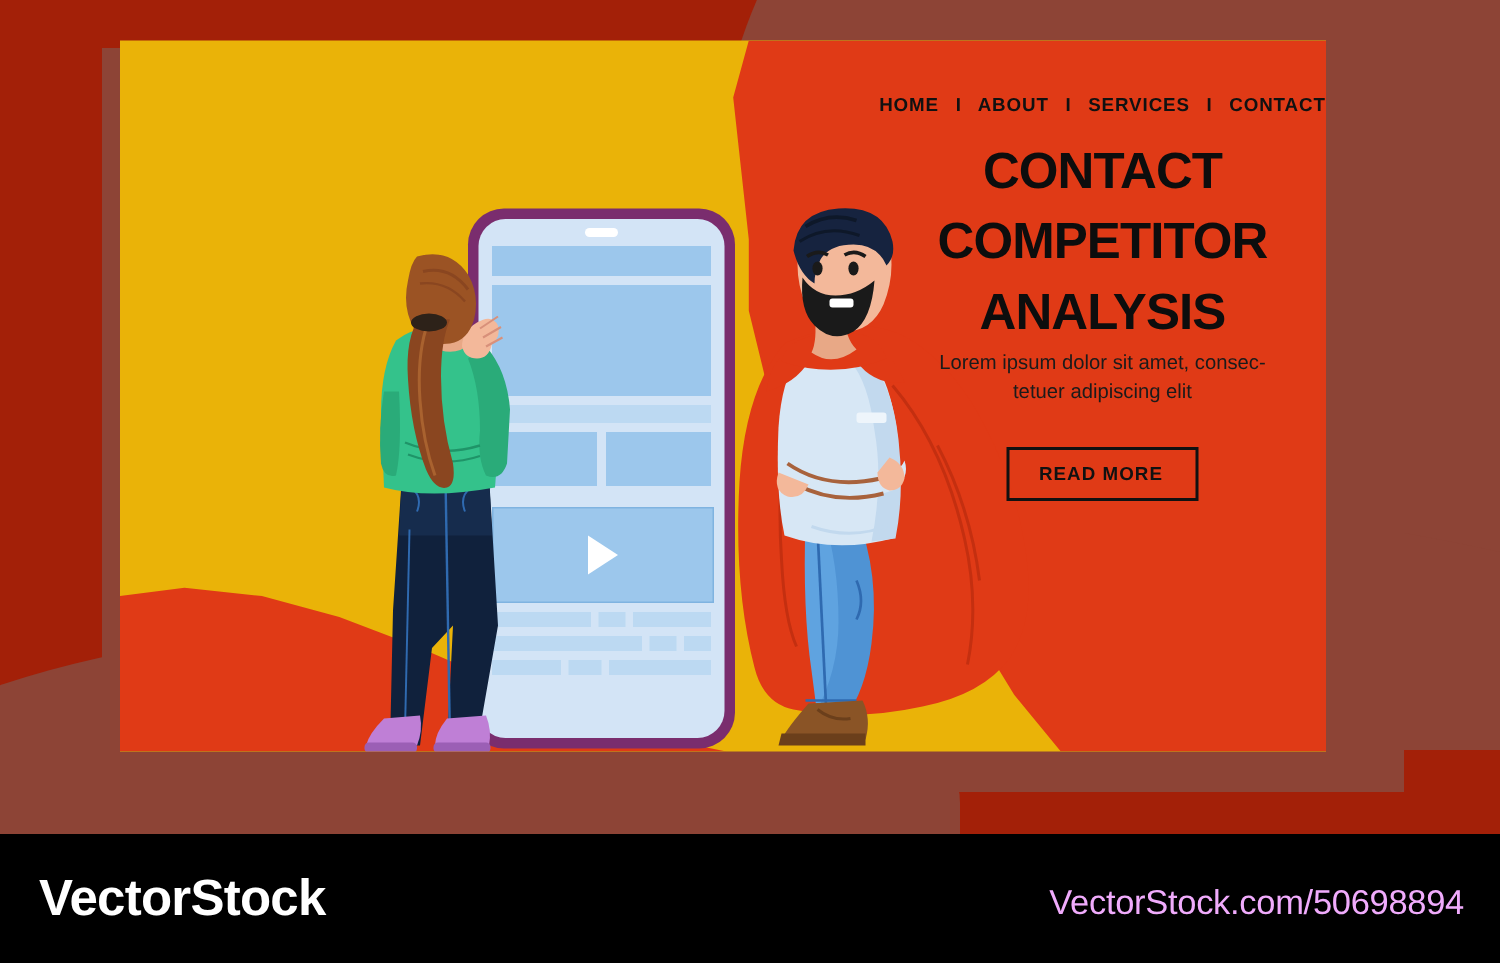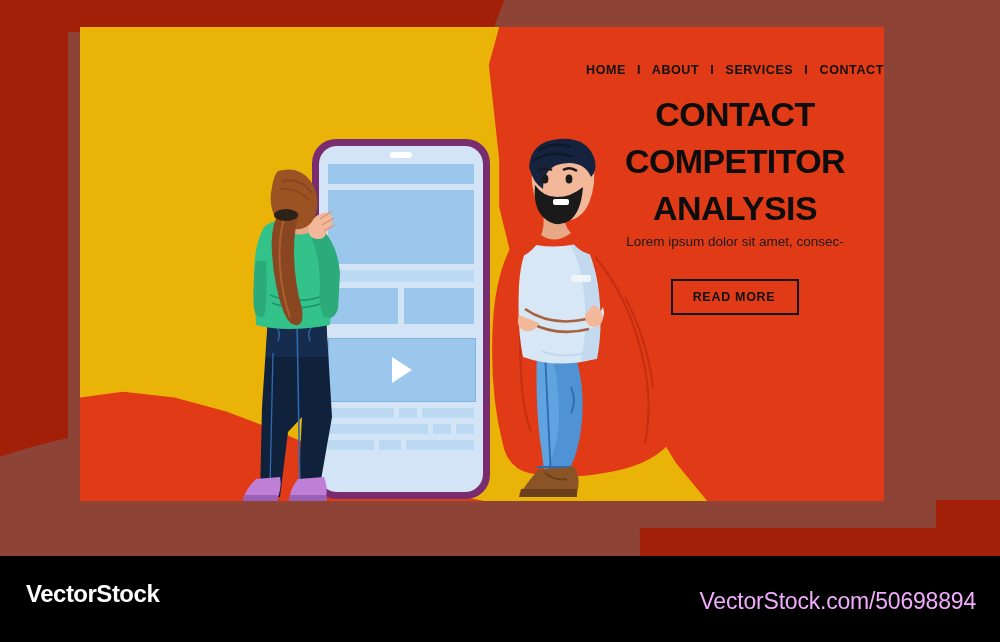--- a/index.html
+++ b/index.html
@@ -146,21 +146,21 @@
   
   .man{position:absolute;left:395px;top:110px;width:230px;height:365px;}
 
   
   .footer{
     position:absolute;left:0;top:556px;width:1000px;height:86px;
     background:#000000;
   }
   .wm-logo{
     position:absolute;left:26px;top:24px;
-    color:#fff;font-size:24px;font-weight:bold;letter-spacing:-0.5px;
+    color:#fff;font-size:34px;font-weight:bold;letter-spacing:-0.5px;
     font-family:"Liberation Sans",sans-serif;
   }
   .wm-url{
     position:absolute;right:24px;top:32px;
     color:#f0abfc;font-size:23px;letter-spacing:-0.2px;
     font-family:"Liberation Sans",sans-serif;
   }
 </style>
 </head>
 <body>
@@ -311,20 +311,21 @@
       </div>
 
       <div class="headline">
         <span class="ln">CONTACT</span>
         <span class="ln">COMPETITOR</span>
         <span class="ln">ANALYSIS</span>
       </div>
 
       <div class="subhead">
         <span class="ln">Lorem ipsum dolor sit amet, consec-</span>
+        <span class="ln">tetuer adipiscing elit</span>
       </div>
 
       <div class="cta">READ MORE</div>
     </div>
   </div>
 
   <div class="footer">
     <div class="wm-logo">VectorStock</div>
     <div class="wm-url">VectorStock.com/50698894</div>
   </div>

